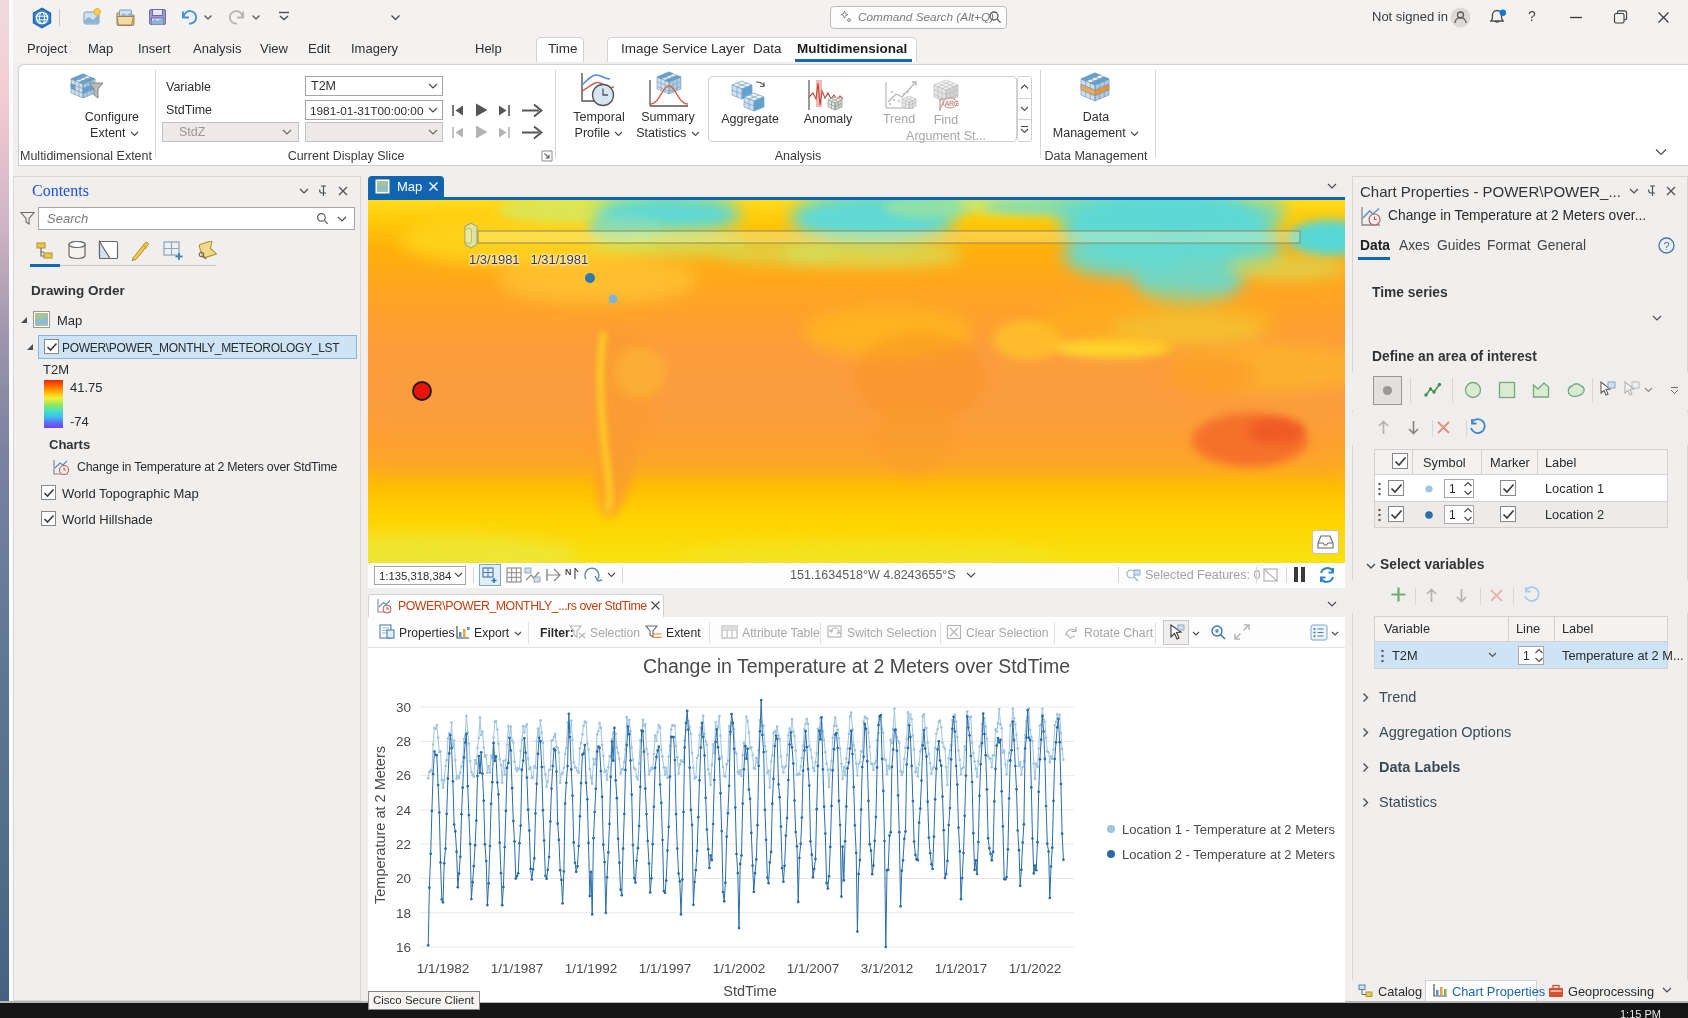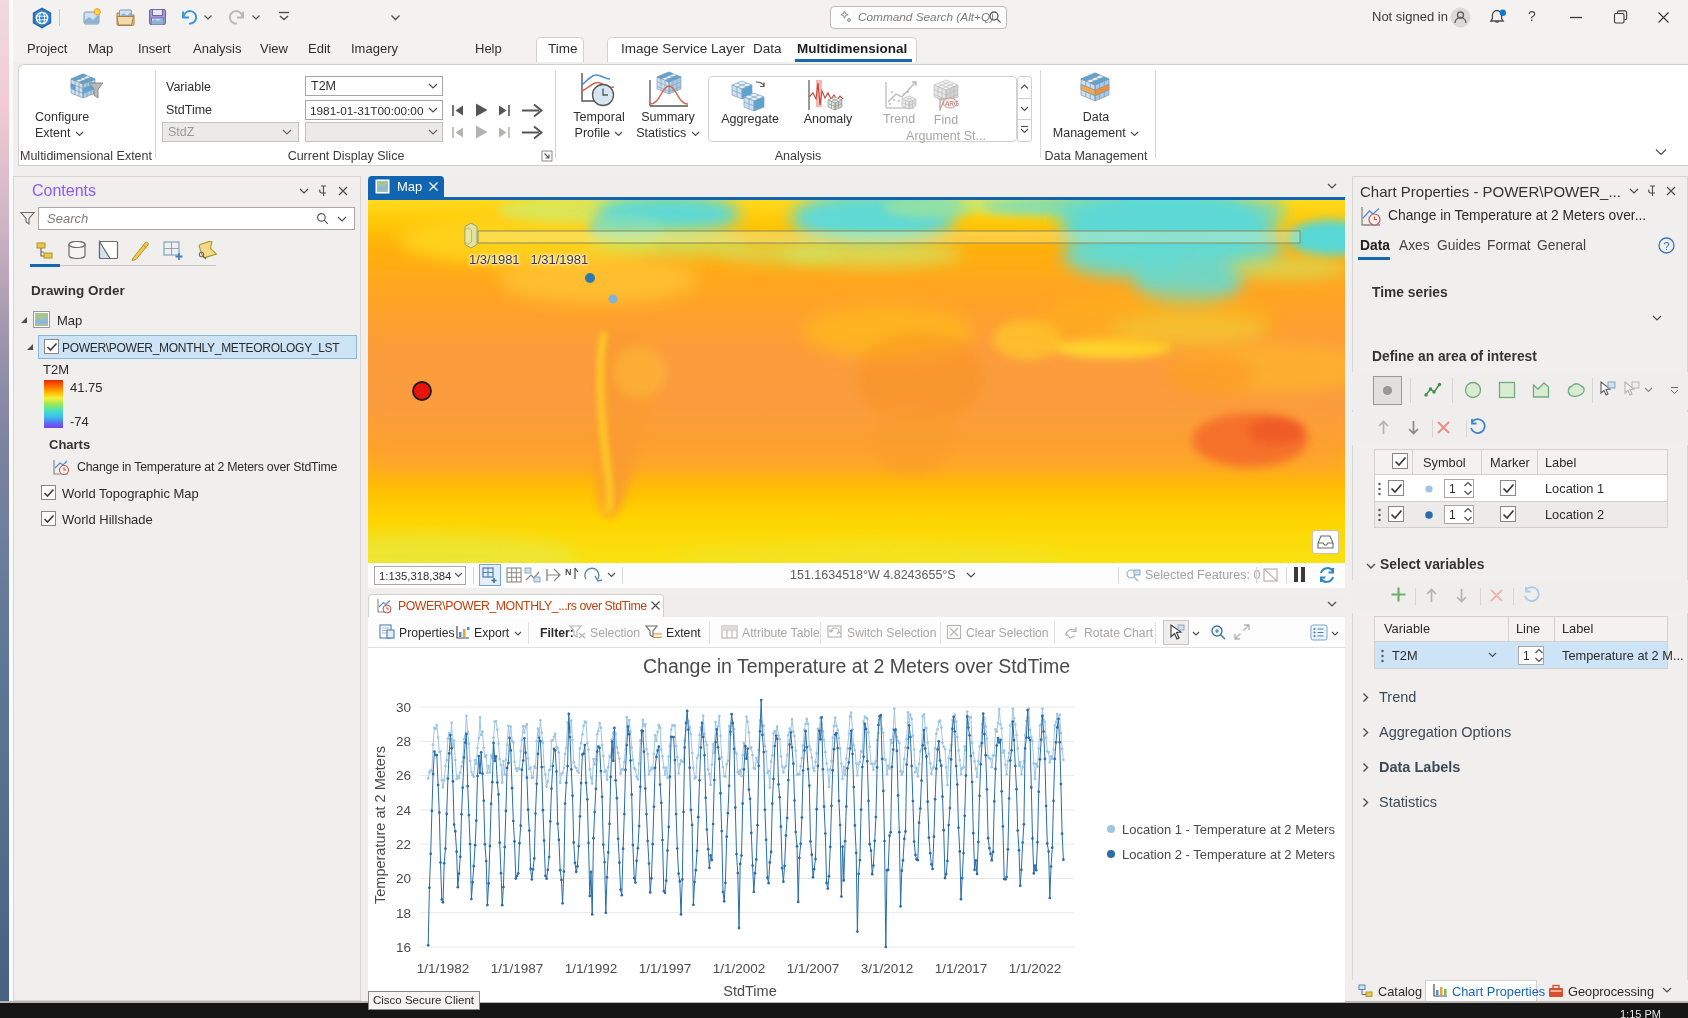--- a/index.html
+++ b/index.html
@@ -136,30 +136,30 @@
 <polygon points="26,7 26,21 14,26 14,12" fill="#a9cce6"></polygon>
 <polygon points="2,7 14,12 14,26 2,21" fill="#cde0ef"></polygon>
 <path d="M6,5.4 l12,5 M10,3.7 l12,5 M18,3.7 l-12,5 M22,5.4 l-12,5 M14,12 v14 M18,10.4 v14 M22,8.7 v14 M10,10.4 v14 M6,8.7 v14 M14,16.7 l12,-5 M14,21.4 l12,-5 M14,16.7 l-12,-5 M14,21.4 l-12,-5" fill="none"></path>
 <polygon points="14,2 18,3.7 6,8.7 2,7" fill="#5ba3d4"></polygon>
 <polygon points="22,5.4 26,7 14,12 10,10.4" fill="#5ba3d4"></polygon>
 <polygon points="26,11.7 26,16.3 14,21.4 14,16.7" fill="#5ba3d4"></polygon>
 <polygon points="2,11.7 2,16.3 6,18 6,13.4" fill="#5ba3d4"></polygon>
 </g>
 <path d="M20 11 h14 l-5 6 v9 l-4 -3 v-6z" fill="#b9b9b9" stroke="#808080" stroke-width="0.9"></path>
 </svg>
-<div class="abs" style="left:35px;top:109px;width:104px;font-size:12.5px;text-align:left;color:#2f2f2f;line-height:16px;">Configure<br>Extent <svg width="9" height="6" viewBox="0 0 9 6" style="margin-left:1px">
+<div class="abs" style="left:35px;top:109px;width:104px;font-size:12.5px;text-align:right;color:#2f2f2f;line-height:16px;">Configure<br>Extent <svg width="9" height="6" viewBox="0 0 9 6" style="margin-left:1px">
         <path d="M1 1 L4.5 4.5 L8 1" fill="none" stroke="#4d4d4d" stroke-width="1.2"></path>
       </svg></div>
 <div class="glabel" style="left:16px;top:149px;width:140px;">Multidimensional Extent</div>
 
 <div class="abs" style="left:166px;top:80px;font-size:12.5px;color:#2f2f2f;">Variable</div>
 <div class="abs" style="left:166px;top:103px;font-size:12.5px;color:#2f2f2f;">StdTime</div>
 <div class="abs" style="left:305px;top:76px;width:138px;height:20px;background:#fff;border:1px solid #a7a4a3;font-size:12.5px;color:#2f2f2f;padding:2px 5px;">T2M</div>
 <div class="abs" style="left:305px;top:100px;width:138px;height:20px;background:#fff;border:1px solid #a7a4a3;font-size:11.8px;color:#2f2f2f;padding:3px 4px;">1981-01-31T00:00:00</div>
-<div class="abs" style="left:162px;top:122px;width:137px;height:20px;background:#eceae9;border:1px solid #c4c1c0;font-size:12.5px;color:#9a9896;padding:2px 5px;">StdZ</div>
+<div class="abs" style="left:162px;top:122px;width:137px;height:20px;background:#eceae9;border:1px solid #c4c1c0;font-size:12.5px;color:#9a9896;padding:2px 16px;">StdZ</div>
 <div class="abs" style="left:305px;top:122px;width:138px;height:20px;background:#eceae9;border:1px solid #c4c1c0;"></div>
 <svg class="abs" style="left:428px;top:83px;" width="10" height="7" viewBox="0 0 10 7">
       <path d="M1 1 L5 5 L9 1" fill="none" stroke="#4d4d4d" stroke-width="1.2"></path>
     </svg>
 <svg class="abs" style="left:428px;top:107px;" width="10" height="7" viewBox="0 0 10 7">
       <path d="M1 1 L5 5 L9 1" fill="none" stroke="#4d4d4d" stroke-width="1.2"></path>
     </svg>
 <svg class="abs" style="left:282px;top:129px;" width="10" height="7" viewBox="0 0 10 7">
       <path d="M1 1 L5 5 L9 1" fill="none" stroke="#6a6866" stroke-width="1.2"></path>
     </svg>
@@ -325,21 +325,21 @@
 </svg>
 <div class="abs" style="left:1041px;top:109px;width:110px;font-size:12.5px;text-align:center;color:#2f2f2f;line-height:16px;">Data<br>Management <svg width="9" height="6" viewBox="0 0 9 6" style="margin-left:1px">
         <path d="M1 1 L4.5 4.5 L8 1" fill="none" stroke="#4d4d4d" stroke-width="1.2"></path>
       </svg></div>
 <div class="glabel" style="left:1041px;top:149px;width:110px;">Data Management</div>
 <svg class="abs" style="left:1655px;top:148px;" width="12" height="8" viewBox="0 0 12 8">
       <path d="M1 1.5 L6 6.5 L11 1.5" fill="none" stroke="#4d4d4d" stroke-width="1.2"></path>
     </svg>
 
 <div class="abs" style="left:13px;top:176px;width:348px;height:825px;background:#f1efee;border:1px solid #d8d5d4;"></div>
-<div class="abs" style="left:32px;top:182px;font-size:16px;color:#8b5cf6;">Contents</div>
+<div class="abs" style="left:32px;top:182px;font-size:16px;color:#1d4ed8;font-family:Liberation Serif, serif;">Contents</div>
 <svg class="abs" style="left:299px;top:188px;" width="10" height="7" viewBox="0 0 10 7">
       <path d="M1 1 L5 5 L9 1" fill="none" stroke="#4d4d4d" stroke-width="1.2"></path>
     </svg>
 <svg class="abs" style="left:318px;top:185px;" width="11" height="12" viewBox="0 0 11 12">
       <path d="M3 1 h5 M5.5 1 v7 M3 8 h5 M5.5 8 v3 M2 4.5 q-1 2 1 3.5" fill="none" stroke="#4d4d4d" stroke-width="1.1"></path>
     </svg>
 <svg class="abs" style="left:338px;top:186px;" width="10" height="10" viewBox="0 0 10 10">
       <path d="M1 1 L9 9 M9 1 L1 9" stroke="#4d4d4d" stroke-width="1.2"></path>
     </svg>
 <svg class="abs" style="left:20px;top:211px;" width="15" height="15" viewBox="0 0 15 15">

